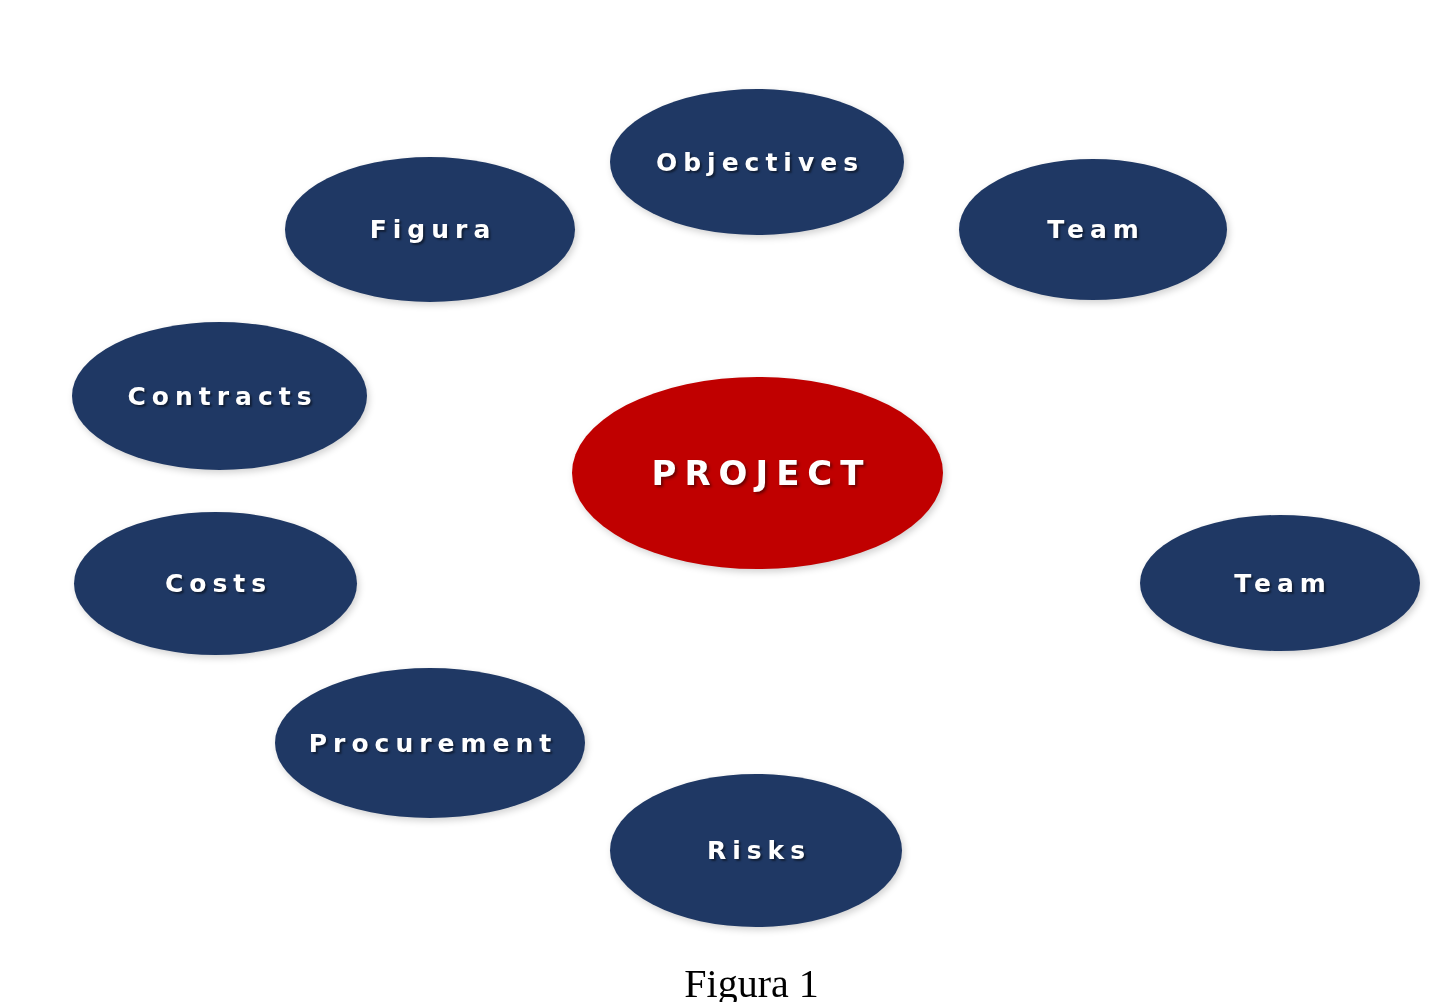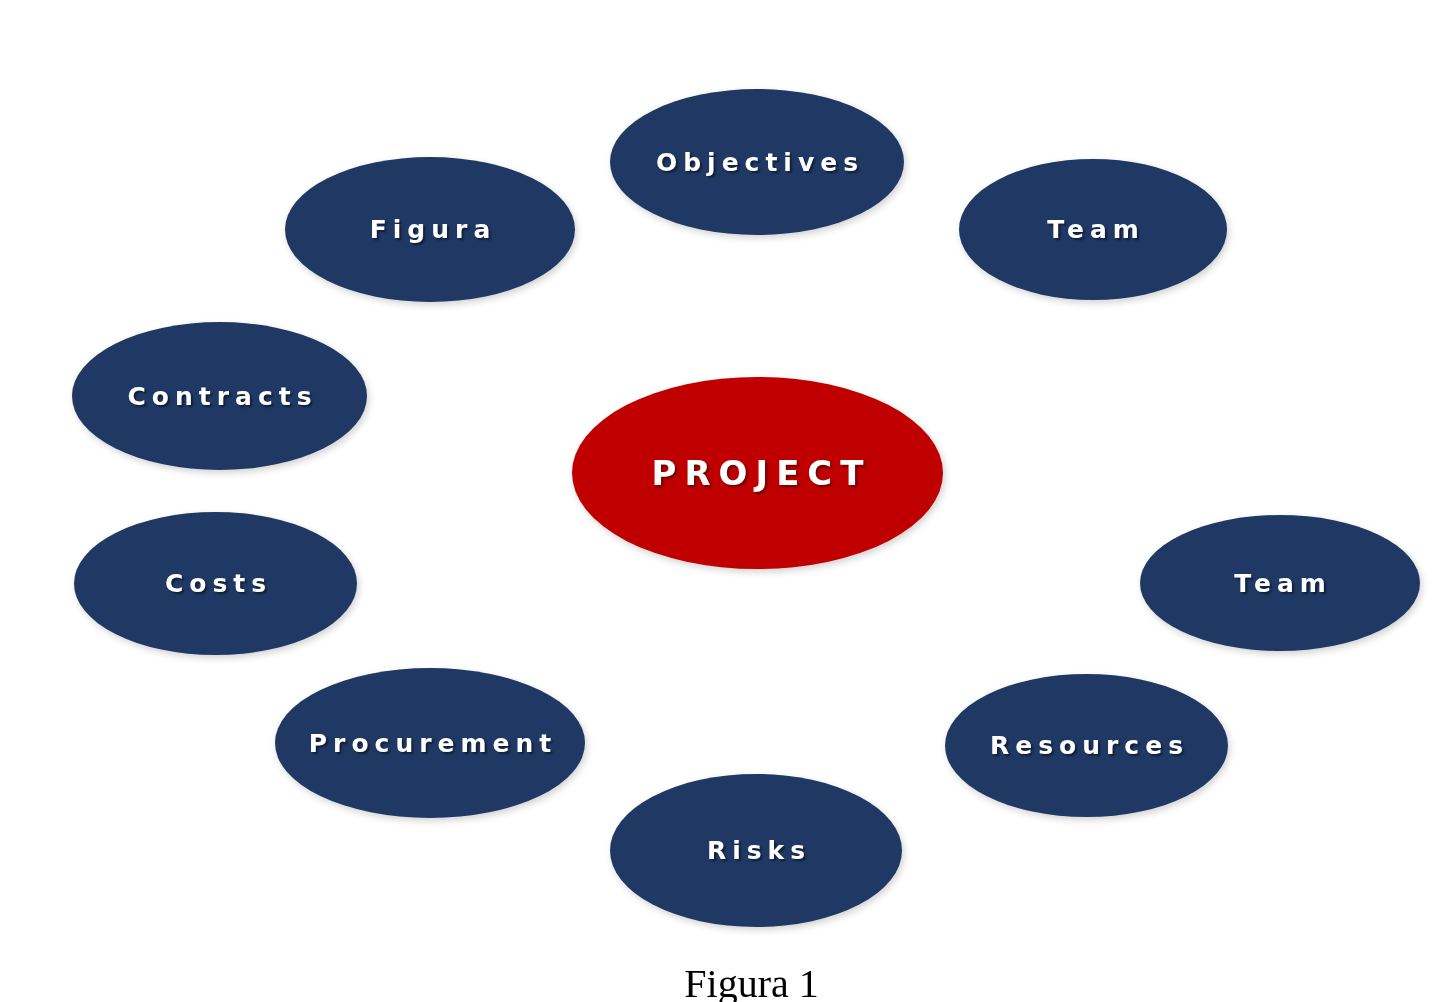--- a/index.html
+++ b/index.html
@@ -85,23 +85,20 @@
   </div>
 
   <div class="ellipse navy" style="left:1108px; top:483px; width:280px; height:136px;">
     <span class="node-label">Team</span>
   </div>
 
   <div class="ellipse navy" style="left:243px; top:636px; width:310px; height:150px;">
     <span class="node-label">Procurement</span>
   </div>
 
-  <div class="ellipse navy" style="left:913px; top:642px; width:283px; height:143px;">
-    <span class="node-label">Resources</span>
-  </div>
 
   <div class="ellipse navy" style="left:578px; top:742px; width:292px; height:153px;">
     <span class="node-label">Risks</span>
   </div>
 
   <div class="ellipse red" style="left:540px; top:345px; width:371px; height:192px;">
     <span class="center-label">PROJECT</span>
   </div>
 
   <div class="caption">Figura 1</div>

